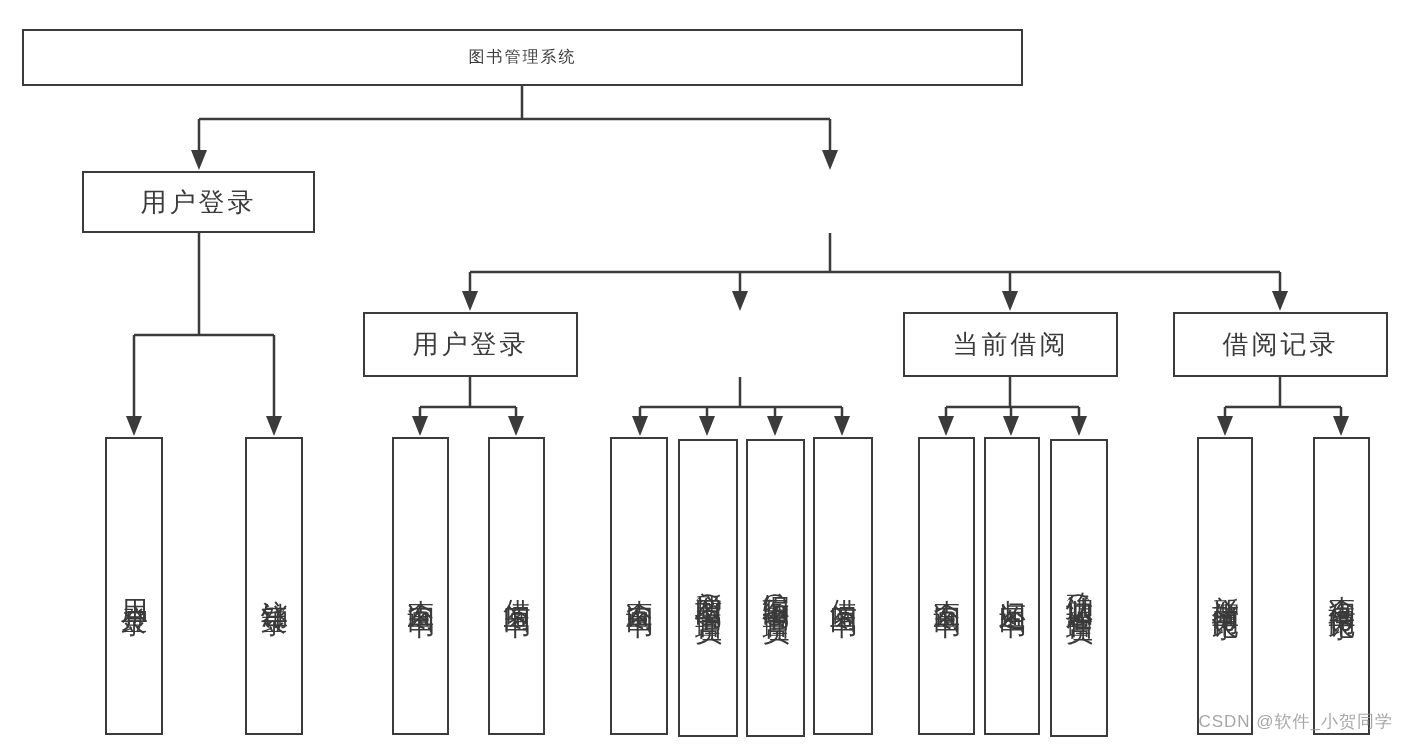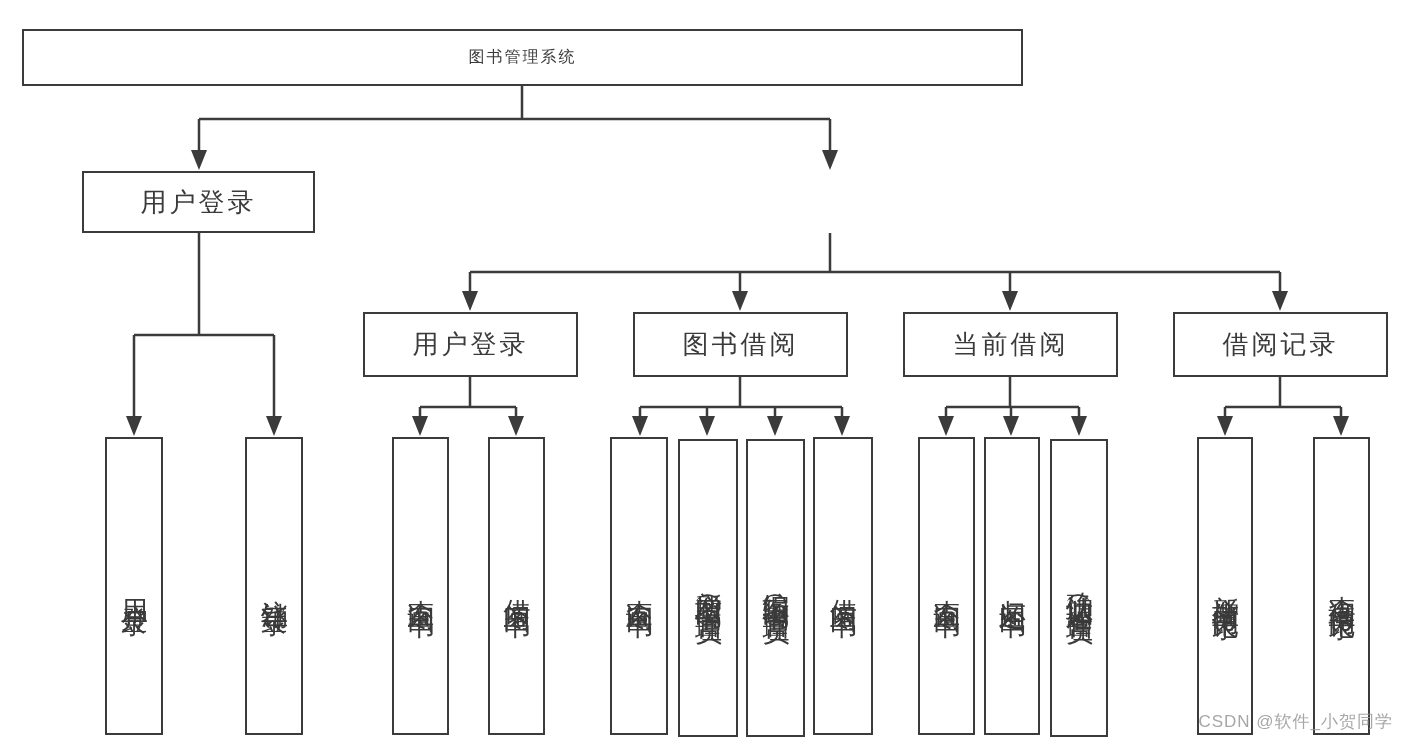--- a/index.html
+++ b/index.html
@@ -121,21 +121,20 @@
       <polygon points="1217,416 1233,416 1225,436"></polygon>
       <polygon points="1333,416 1349,416 1341,436"></polygon>
     </g>
   </svg>
 
   <div class="box root-box" style="left:22px; top:13px; width:1001px; height:57px">图书管理系统</div>
 
   <div class="box hbox" style="left:82px; top:171px; width:233px; height:62px">用户登录</div>
 
   <div class="box hbox" style="left:363px; top:312px; width:215px; height:65px">用户登录</div>
-  <div class="box hbox" style="left:633px; top:312px; width:215px; height:65px">图书借阅</div>
   <div class="box hbox" style="left:1173px; top:312px; width:215px; height:65px">借阅记录</div>
   <div class="box hbox" style="left:903px; top:312px; width:215px; height:65px">当前借阅</div>
 
   <div class="box vbox" style="left:105px; top:437px; width:58px; height:298px">用户登录</div>
   <div class="box vbox" style="left:245px; top:437px; width:58px; height:298px">注销登录</div>
 
   <div class="box vbox" style="left:392px; top:437px; width:57px; height:298px">查询图书</div>
   <div class="box vbox" style="left:488px; top:437px; width:57px; height:298px">借阅图书</div>
 
   <div class="box vbox" style="left:610px; top:437px; width:58px; height:298px">查询图书</div>

